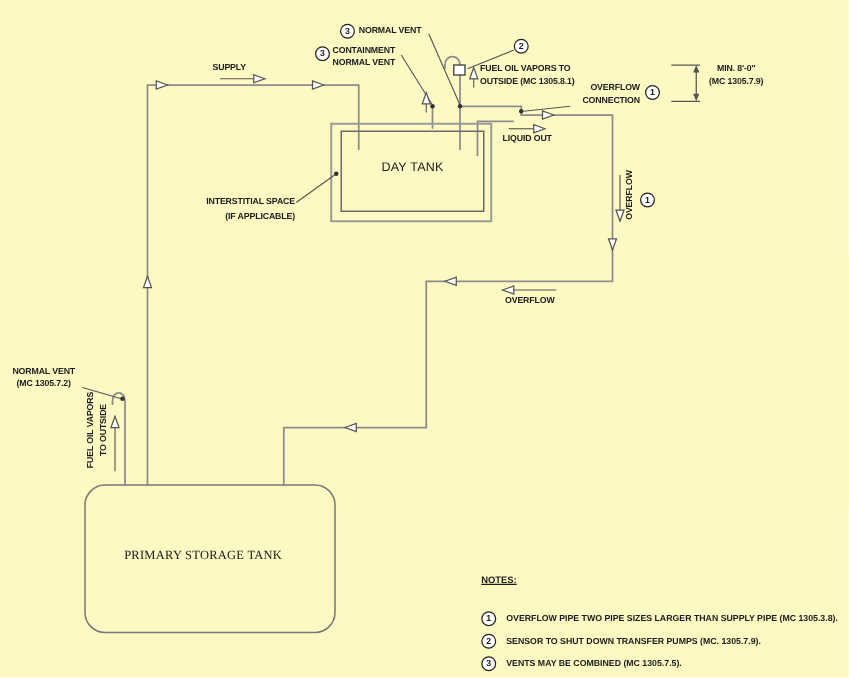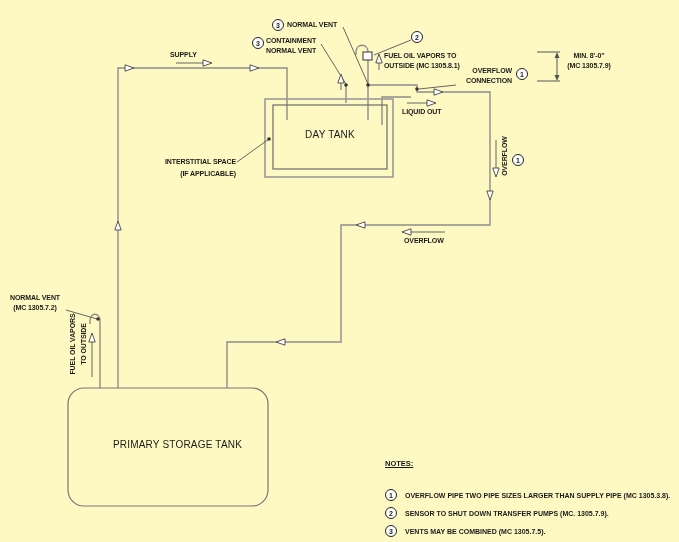--- a/index.html
+++ b/index.html
@@ -153,21 +153,21 @@
   <div class="lbl ctr" style="left:4px;top:293px;width:62px;">
     <span class="ln">NORMAL VENT</span>
     <span class="ln">(MC 1305.7.2)</span>
   </div>
 
   <div class="lbl vtext ctr" style="left:43px;top:333px;width:70px;line-height:11px;">
     <span class="ln">FUEL OIL VAPORS</span>
     <span class="ln">TO OUTSIDE</span>
   </div>
 
-  <div class="lbl big ctr" style="left:68px;top:440px;width:219px;">PRIMARY STORAGE TANK</div>
+  <div class="lbl big ctr" style="left:53px;top:440px;width:219px;font-family:Liberation Serif, serif;">PRIMARY STORAGE TANK</div>
 
   <div class="notes-title">NOTES:</div>
 
   <div class="note-row" style="top:489px;">
     <span class="circ-inline">1</span>
     <span class="note-text">OVERFLOW PIPE TWO PIPE SIZES LARGER THAN SUPPLY PIPE (MC 1305.3.8).</span>
   </div>
   <div class="note-row" style="top:507px;">
     <span class="circ-inline">2</span>
     <span class="note-text">SENSOR TO SHUT DOWN TRANSFER PUMPS (MC. 1305.7.9).</span>

